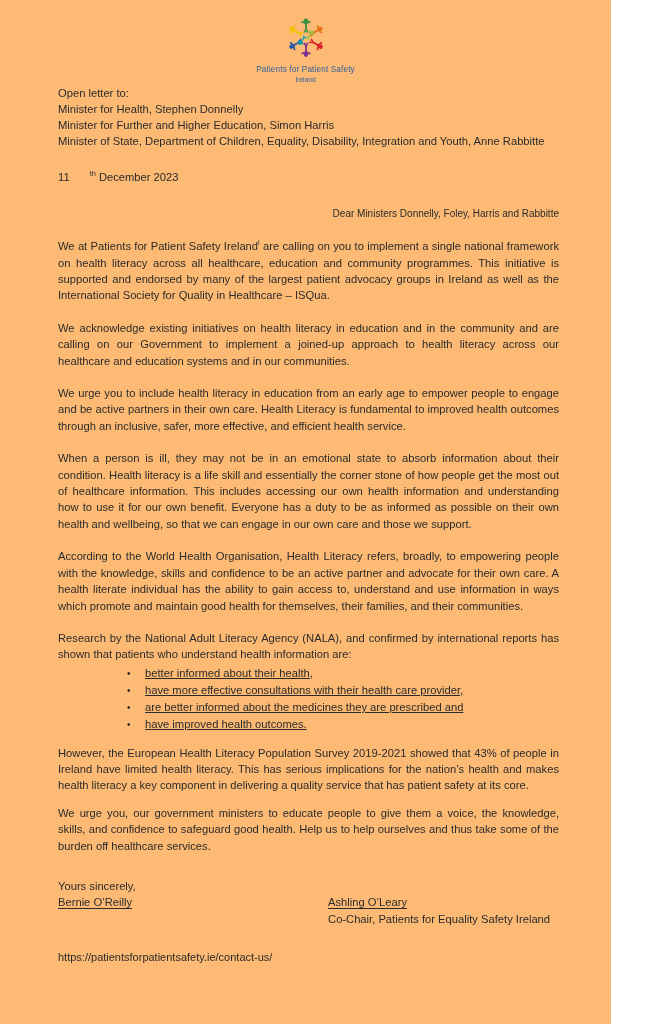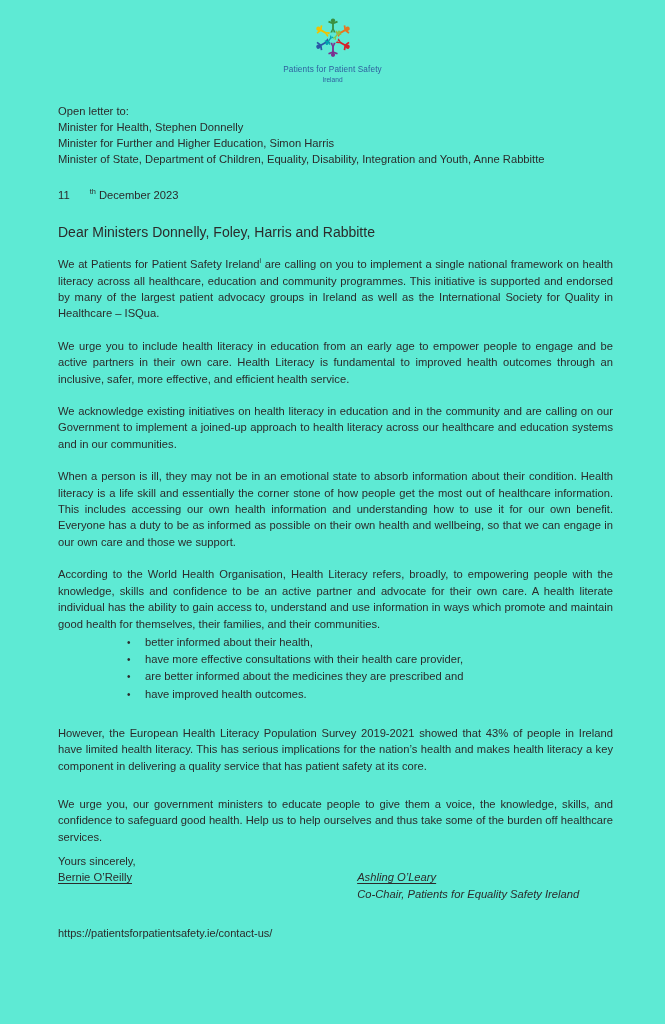--- a/index.html
+++ b/index.html
@@ -9,23 +9,23 @@
   }
   body {
     width: 665px;
     height: 1024px;
     font-family: "Liberation Sans", sans-serif;
     color: #2b2b2b;
     overflow: hidden;
   }
   .page {
     position: relative;
-    width: 665px;
+    width: 611px;
     height: 1024px;
-    background: #5eead4;
+    background: #fdba74;
     box-sizing: border-box;
   }
 
   
   .letterhead {
     padding-top: 14px;
     text-align: center;
   }
   .logo-mark {
     width: 62px;
@@ -45,92 +45,93 @@
     color: #2f5f9e;
     line-height: 1.3;
     margin: 1px 0 0 0;
   }
 
   
   .body-wrap {
     padding: 0 52px 0 58px;
   }
   .addr-block {
-    margin-top: 18px;
   }
   .addr-line {
     font-size: 11.2px;
     line-height: 16.1px;
     white-space: nowrap;
   }
   .date-line {
     font-size: 11.2px;
     line-height: 16px;
     margin-top: 20px;
   }
   .date-line sup {
     font-size: 7.4px;
     vertical-align: super;
     line-height: 0;
     margin-left: 20px;
   }
   .salutation {
-    font-size: 14px;
+    font-size: 10px;
     line-height: 16px;
     margin-top: 21px;
+    text-align: right;
   }
   p.para {
     font-size: 11.2px;
     line-height: 16.4px;
     text-align: justify;
     margin: 16px 0 0 0;
     text-justify: inter-word;
   }
   p.para sup.note {
     font-size: 7px;
     vertical-align: super;
     line-height: 0;
   }
   p.para-tight {
-    margin-top: 22px;
+    margin-top: 11px;
   }
   ul.bullets {
     list-style: none;
     margin: 2px 0 0 0;
     padding: 0;
+    text-decoration: underline;
   }
   ul.bullets li {
     font-size: 11.2px;
     line-height: 17.2px;
     position: relative;
     padding-left: 87px;
   }
   ul.bullets li::before {
     content: "\2022";
     position: absolute;
     left: 69px;
     top: 0;
     font-size: 10px;
   }
 
   
   .closing {
     font-size: 11.2px;
     line-height: 16px;
-    margin-top: 8px;
+    margin-top: 24px;
   }
   .sig-row {
     display: flex;
   }
   .sig-col {
     font-size: 11.2px;
     line-height: 16.2px;
   }
   .sig-col.left  { width: 304px; }
-  .sig-col.right { width: 260px; font-style: italic; }
+  .sig-col.right { width: 260px; }
   .sig-name {
     text-decoration: underline;
     text-underline-offset: 1.5px;
   }
   .sig-role { margin-top: 1px; }
   .contact-url {
     font-size: 11px;
     line-height: 16px;
     margin-top: 22px;
   }
@@ -194,28 +195,29 @@
       <div class="addr-line">Minister for Further and Higher Education, Simon Harris</div>
       <div class="addr-line">Minister of State, Department of Children, Equality, Disability, Integration and Youth,  Anne Rabbitte</div>
     </div>
 
     <div class="date-line"><span>11</span><sup>th</sup><span> December 2023</span></div>
 
     <div class="salutation">Dear Ministers Donnelly, Foley, Harris and Rabbitte</div>
 
     <p class="para"><span>We at Patients for Patient Safety Ireland</span><sup class="note">i</sup><span> are calling on you to implement a single national framework on health literacy across all healthcare, education and community programmes. This initiative is supported and endorsed by many of the largest patient advocacy groups in Ireland as well as the International Society for Quality in Healthcare – ISQua.</span></p>
 
+    <p class="para">We acknowledge existing initiatives on health literacy in education and in the community and are calling on our Government to implement a joined-up approach to health literacy across our healthcare and education systems and in our communities.</p>
+
     <p class="para">We urge you to include health literacy in education from an early age to empower people to engage and be active partners in their own care. Health Literacy is fundamental to improved health outcomes through an inclusive, safer, more effective, and efficient health service.</p>
 
-    <p class="para">We acknowledge existing initiatives on health literacy in education and in the community and are calling on our Government to implement a joined-up approach to health literacy across our healthcare and education systems and in our communities.</p>
-
     <p class="para">When a person is ill, they may not be in an emotional state to absorb information about their condition. Health literacy is a life skill and essentially the corner stone of how people get the most out of healthcare information. This includes accessing our own health information and understanding how to use it for our own benefit. Everyone has a duty to be as informed as possible on their own health and wellbeing, so that we can engage in our own care and those we support.</p>
 
     <p class="para">According to the World Health Organisation, Health Literacy refers, broadly, to empowering people with the knowledge, skills and confidence to be an active partner and advocate for their own care. A health literate individual has the ability to gain access to, understand and use information in ways which promote and maintain good health for themselves, their families, and their communities.</p>
 
+    <p class="para">Research by the National Adult Literacy Agency (NALA), and confirmed by international reports has shown that patients who understand health information are:</p>
 
     <ul class="bullets">
       <li>better informed about their health,</li>
       <li>have more effective consultations with their health care provider,</li>
       <li>are better informed about the medicines they are prescribed and</li>
       <li>have improved health outcomes.</li>
     </ul>
 
     <p class="para para-tight">However, the European Health Literacy Population Survey 2019-2021 showed that 43% of people in Ireland have limited health literacy. This has serious implications for the nation’s health and makes health literacy a key component in delivering a quality service that has patient safety at its core.</p>
 

